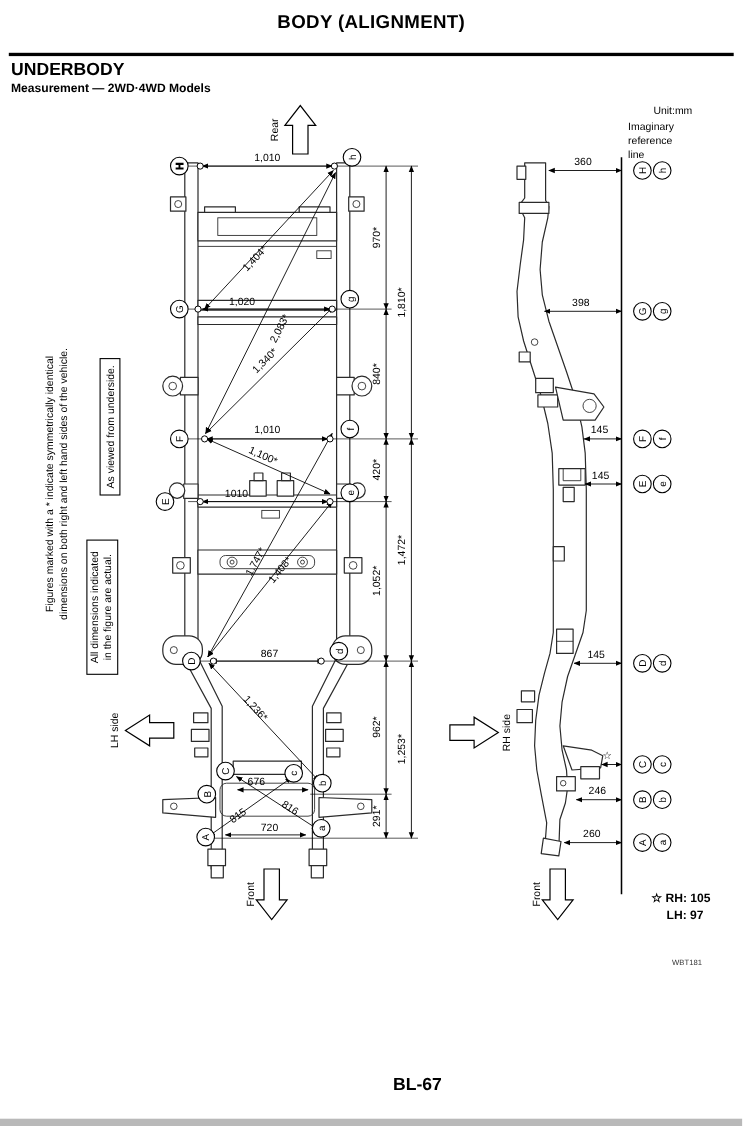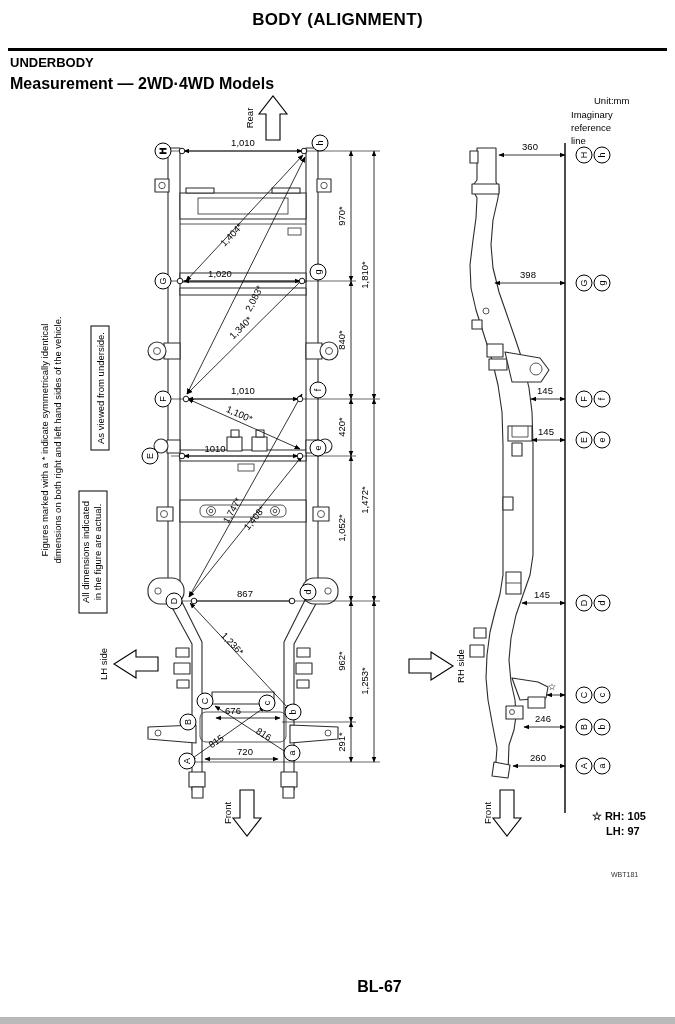--- a/index.html
+++ b/index.html
@@ -1,22 +1,22 @@
 <!DOCTYPE html>
 <html><head>
 <meta charset="utf-8">
 <style>
   html,body{margin:0;padding:0;background:#fff;}
   .page{position:relative;width:675px;height:1024px;background:#fff;overflow:hidden;
         font-family:"Liberation Sans",sans-serif;color:#000;}
   .title{position:absolute;top:10px;left:0;width:100%;text-align:center;
          font-size:17px;font-weight:bold;letter-spacing:.3px;}
   .rule{position:absolute;top:48px;left:8px;width:659px;height:3px;background:#000;}
-  .section{position:absolute;top:55px;left:10px;font-size:13px;font-weight:bold;}
-  .subsection{position:absolute;top:75px;left:10px;font-size:16px;font-weight:bold;}
+  .section{position:absolute;top:55px;left:10px;font-size:16px;font-weight:bold;}
+  .subsection{position:absolute;top:75px;left:10px;font-size:11px;font-weight:bold;}
   .pageno{position:absolute;top:978px;left:0;width:100%;text-align:center;
           font-size:16px;font-weight:bold;margin-left:42px;}
   .botbar{position:absolute;bottom:0;left:0;width:675px;height:7px;background:#b9b9b9;}
   svg{position:absolute;top:0;left:0;}
   svg text{font-family:"Liberation Sans",sans-serif;fill:#000;}
   .lb{font-size:9.5px;text-anchor:middle;}
   .st{font-size:9.5px;}
   .sm{font-size:7px;fill:#333;}
   .bold{font-weight:bold;font-size:11px;}
   .ltr{font-size:9px;text-anchor:middle;}

